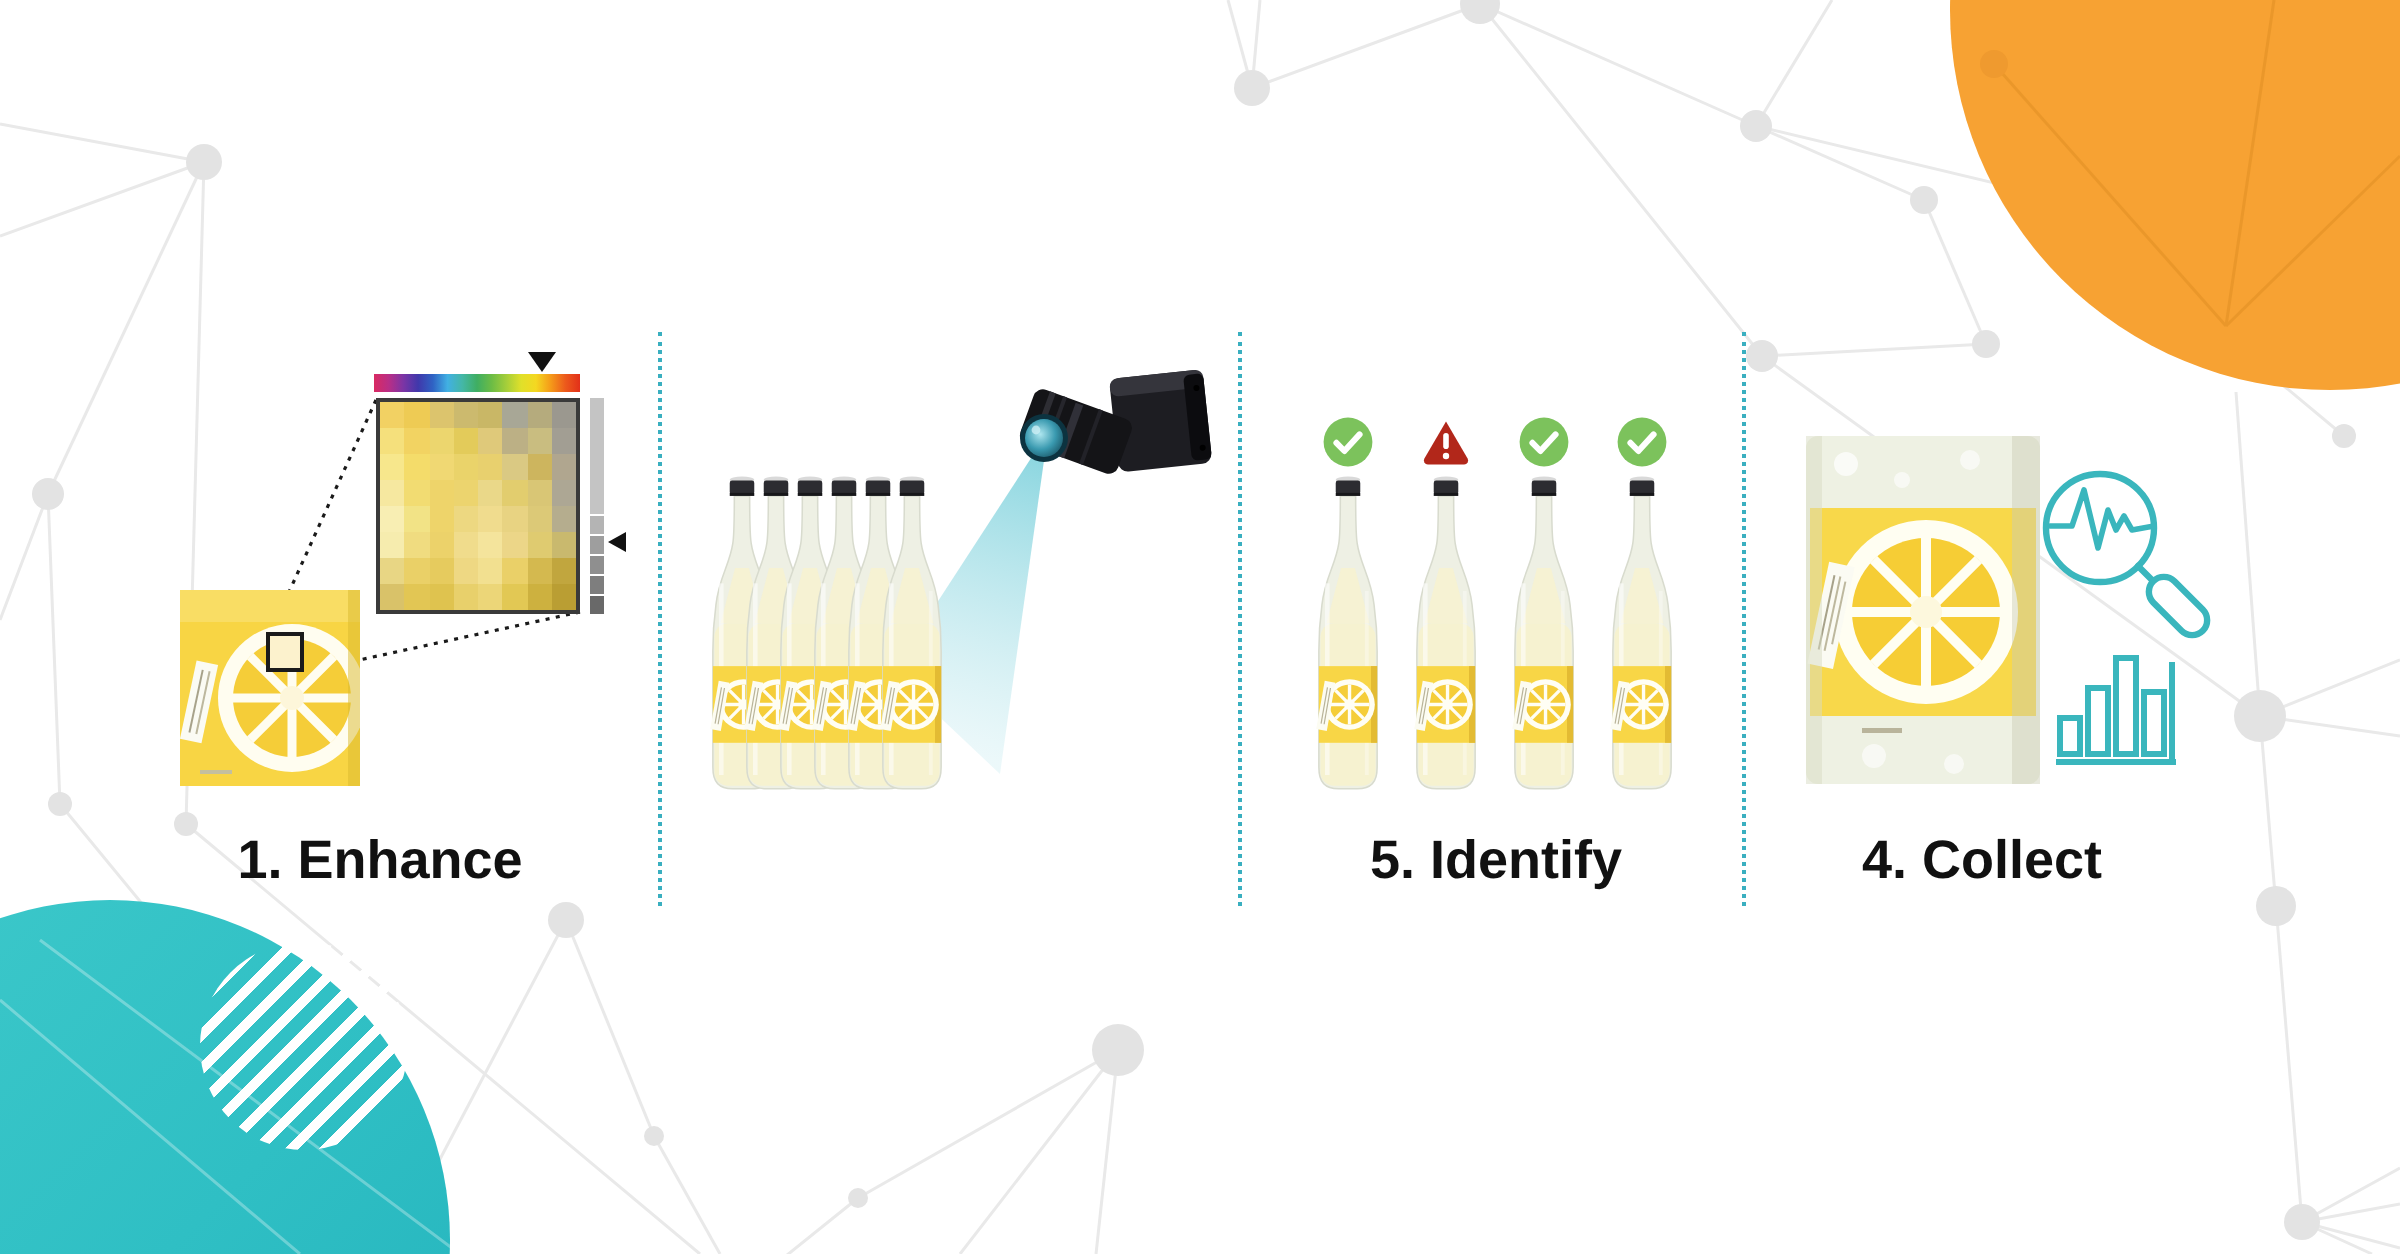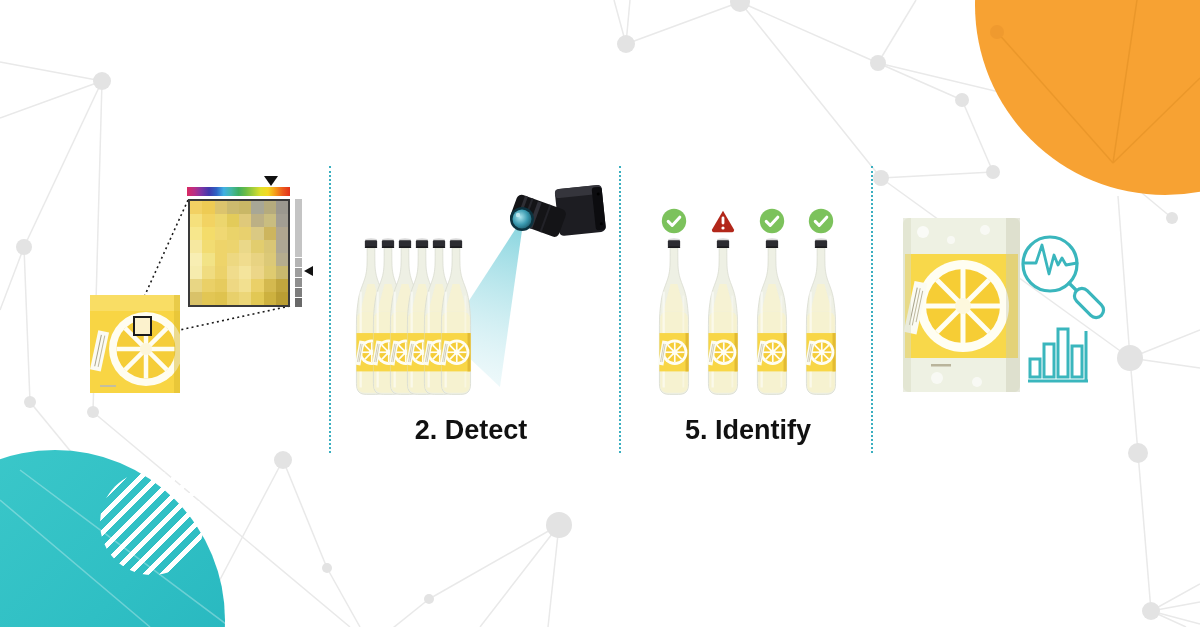--- a/index.html
+++ b/index.html
@@ -611,15 +611,16 @@
       <rect x="28" y="146" width="20" height="2.5" fill="#b9b49b"></rect>
       <rect x="103" y="0" width="14" height="174" fill="#c9cdb4" opacity="0.45"></rect>
       <rect x="0" y="0" width="8" height="174" fill="#d7dcc4" opacity="0.5"></rect>
     </svg>
   </div>
 
   <div class="sep" style="left:329px"></div>
   <div class="sep" style="left:619px"></div>
   <div class="sep" style="left:871px"></div>
 
-  <div class="step-title" style="left:361px">2. Detect</div>
+  <div class="step-title" style="left:80px">1. Enhance</div>
   <div class="step-title" style="left:638px">5. Identify</div>
+  <div class="step-title" style="left:881px">4. Collect</div>
 </div>
 
 </body></html>

